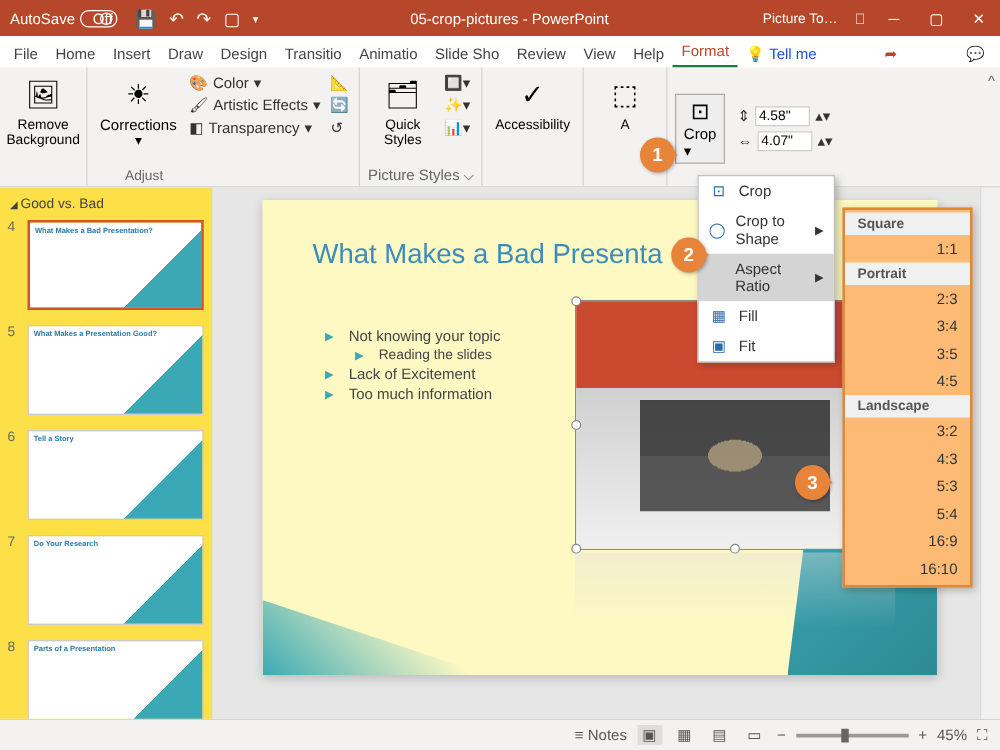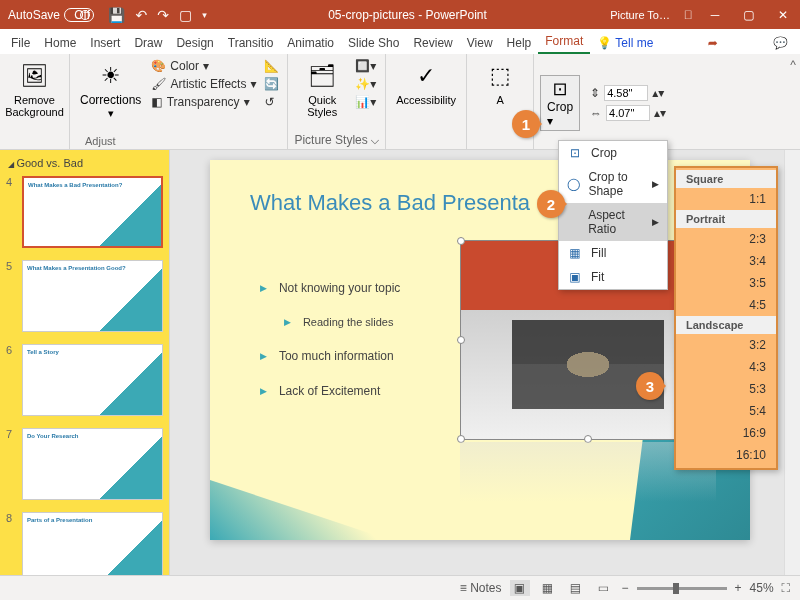--- a/index.html
+++ b/index.html
@@ -38,21 +38,21 @@
 .thumb .num{font-size:11px;color:#666;width:10px}
 .thumb .sl{flex:1;height:72px;border:1px solid #ccc;background:linear-gradient(135deg,#fff 70%,#3ba9b5 70%);position:relative;padding:4px;font-size:5px;color:#2a7aa8}
 .thumb.sel .sl{border:2px solid #d35230}
 .thumb .sl .mini{font-size:6px;font-weight:bold}
 .canvas{flex:1;background:#e6e6e6;position:relative;overflow:hidden}
 .slide{position:absolute;left:40px;top:10px;width:540px;height:380px;background:#fef9c3;box-shadow:0 2px 8px rgba(0,0,0,.2)}
 .slide .accent{position:absolute;right:0;top:0;bottom:0;width:120px;background:linear-gradient(135deg,transparent 40%,#3ba9b5 40%,#2e8a94 100%);clip-path:polygon(40% 0,100% 0,100% 100%,0 100%)}
 .slide .accentbot{position:absolute;left:0;bottom:0;width:180px;height:60px;background:linear-gradient(45deg,#3ba9b5,transparent 70%);clip-path:polygon(0 100%,100% 100%,0 0)}
 .stitle{position:absolute;left:40px;top:30px;font-size:22px;color:#3a8cba;font-weight:400}
 .bullets{position:absolute;left:50px;top:100px;font-size:12px;color:#444}
-.bullets div{margin:21px 0;display:flex;align-items:center;gap:6px}
+.bullets div{margin:2px 0;display:flex;align-items:center;gap:6px}
 .bullets .b::before{content:'▶';color:#3ba9b5;font-size:9px;margin-right:6px}
 .bullets .sub{margin-left:24px;font-size:11px}
 .imgsel{position:absolute;left:250px;top:80px;width:256px;height:200px;border:1px solid #888}
 .imgsel .photo{width:100%;height:100%;background:linear-gradient(#c94a2e 0%,#c94a2e 35%,#d0d0d0 35%,#f0f0f0 100%);position:relative;overflow:hidden}
 .imgsel .photo::after{content:'';position:absolute;left:20%;top:40%;width:60%;height:45%;background:radial-gradient(ellipse,#8a7a5a 20%,transparent 20%),linear-gradient(#222 50%,#333 50%);opacity:.8}
 .handle{width:8px;height:8px;background:#fff;border:1px solid #888;border-radius:50%;position:absolute}
 .h-tl{left:-4px;top:-4px}.h-t{left:calc(50% - 4px);top:-4px}.h-tr{right:-4px;top:-4px}
 .h-l{left:-4px;top:calc(50% - 4px)}.h-r{right:-4px;top:calc(50% - 4px)}
 .h-bl{left:-4px;bottom:-4px}.h-b{left:calc(50% - 4px);bottom:-4px}.h-br{right:-4px;bottom:-4px}
 .rot{width:8px;height:8px;background:#fff;border:1px solid #888;border-radius:50%;position:absolute;left:calc(50% - 4px);top:-22px}
@@ -139,21 +139,21 @@
     <div class="smrow">
       <div><span>🎨</span><span>Color</span> ▾</div>
       <div><span>🖌</span><span>Artistic Effects</span> ▾</div>
       <div><span>◧</span><span>Transparency</span> ▾</div>
     </div>
     <div class="smrow">
       <div>📐</div>
       <div>🔄</div>
       <div>↺</div>
     </div>
-    <div class="lbl" style="position:absolute;bottom:2px;left:85px">Adjust</div>
+    <div class="lbl" style="position:absolute;bottom:2px;left:100px">Adjust</div>
   </div>
   <div class="rgroup">
     <div style="display:flex;gap:4px">
       <div class="bigbtn">
         <div class="ic">🗂</div>
         <div class="tx" style="white-space:pre-line">Quick
 Styles</div>
       </div>
       <div class="smrow">
         <div>🔲▾</div>
@@ -232,22 +232,22 @@
       </div>
   </div>
   <div class="canvas">
     <div class="slide">
       <div class="accent"></div>
       <div class="accentbot"></div>
       <div class="stitle">What Makes a Bad Presenta</div>
       <div class="bullets">
         <div class="b">Not knowing your topic</div>
         <div class="b sub">Reading the slides</div>
+        <div class="b">Lack of Excitement</div>
         <div class="b">Too much information</div>
-        <div class="b">Lack of Excitement</div>
       </div>
       <div class="imgsel">
         <div class="photo"></div>
         <div class="rot"></div>
         <div class="handle h-tl"></div>
         <div class="handle h-t"></div>
         <div class="handle h-tr"></div>
         <div class="handle h-l"></div>
         <div class="handle h-r"></div>
         <div class="handle h-bl"></div>

